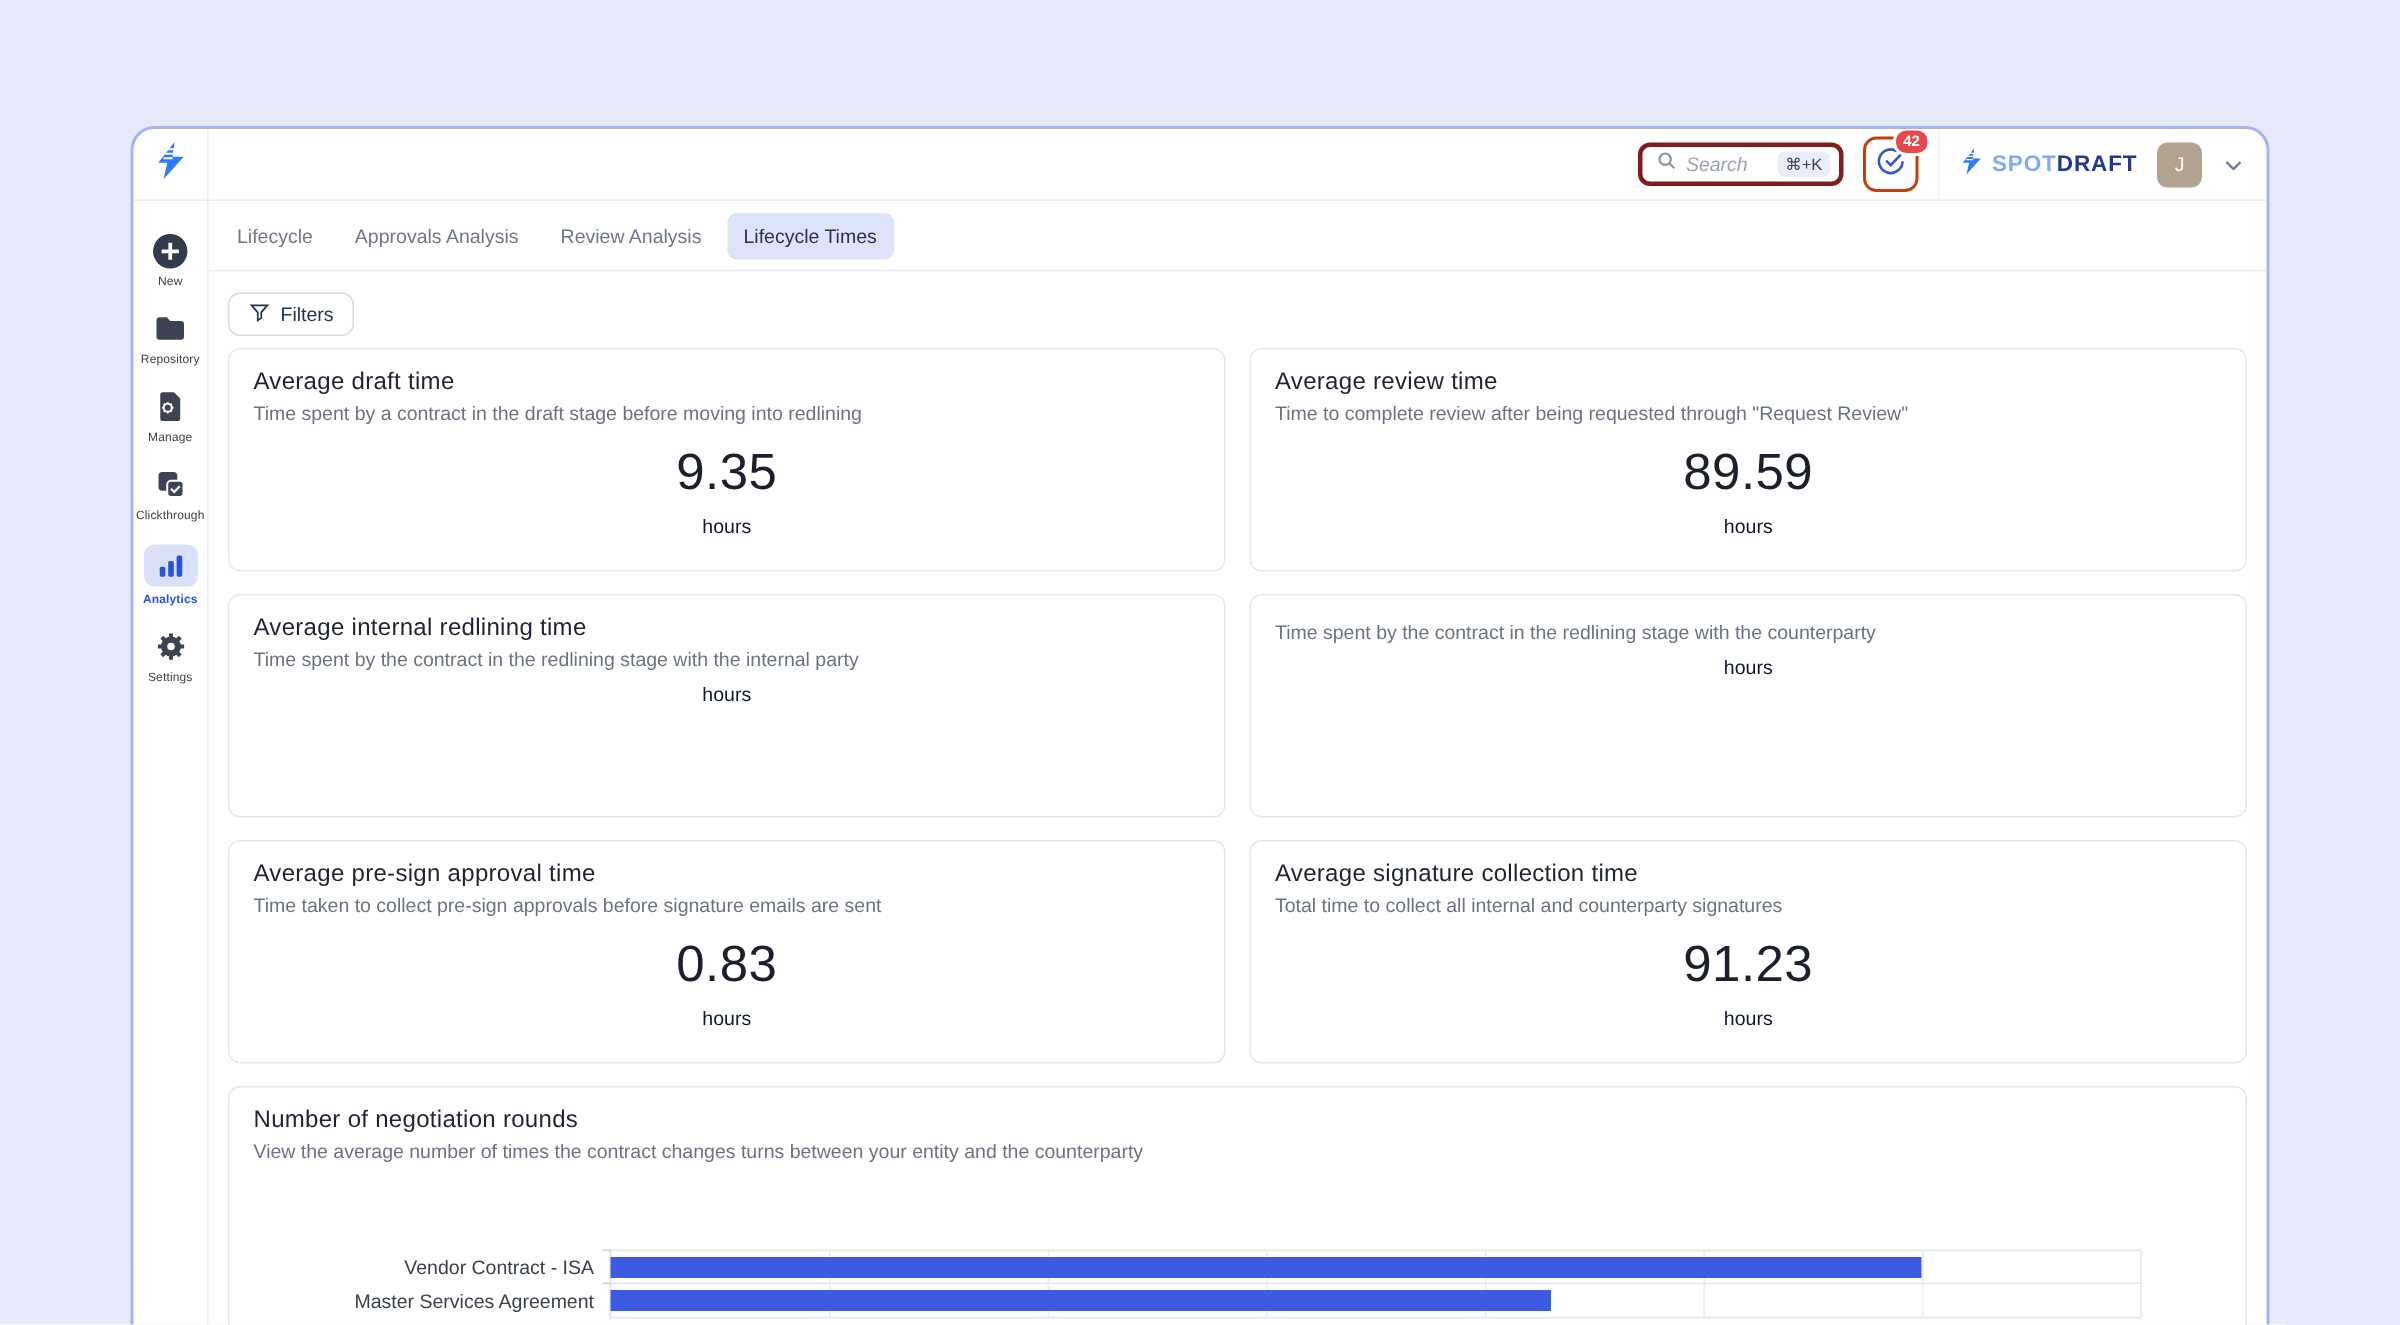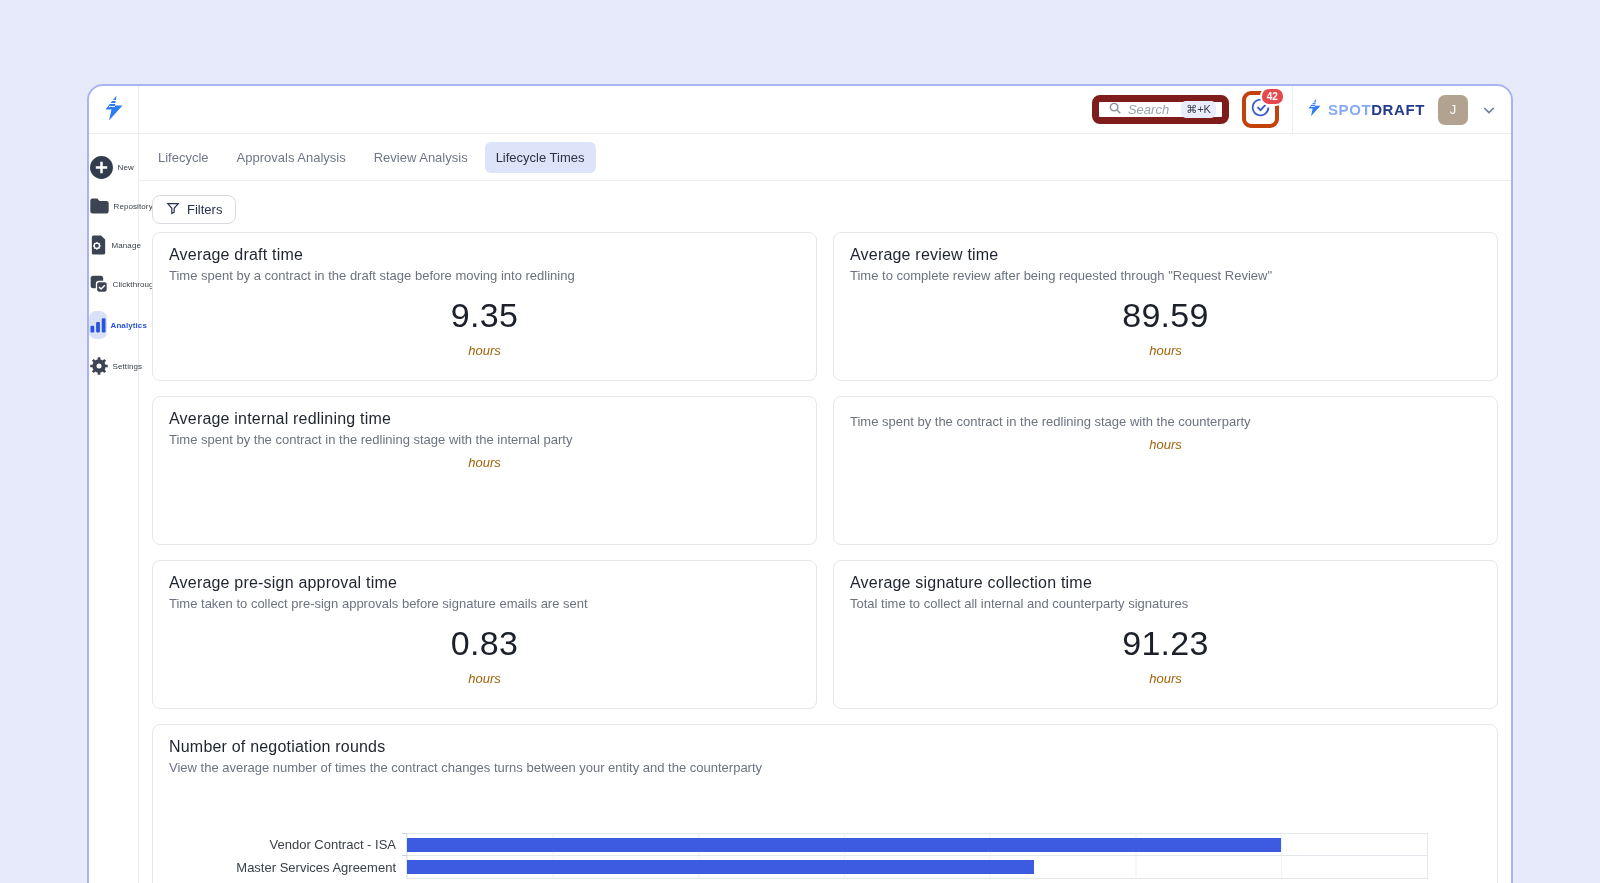--- a/index.html
+++ b/index.html
@@ -31,32 +31,32 @@
     display: flex; align-items: center; justify-content: center;
   }
   .topbar {
     grid-row: 1; grid-column: 2;
     border-bottom: 1px solid #ECEDF1;
     display: flex; align-items: center; justify-content: flex-end;
     gap: 13px; padding-right: 14px;
   }
   .searchbox {
     width: 137px; height: 29px;
-    border: 7px solid #7f1d1d; border-radius: 8px;
+    border: 3px solid #7f1d1d; border-radius: 8px;
     display: flex; align-items: center; gap: 6px;
     padding: 0 6px 0 9px; background: #fff; cursor: text;
   }
   .searchbox .ph { font-size: 13px; font-style: italic; color: #9CA3AF; }
   .searchbox .kbd {
     margin-left: auto; background: #E9EDFB; color: #39414F;
     font-size: 11px; padding: 2px 5px; border-radius: 5px; white-space: nowrap;
   }
   .task-btn {
     position: relative; width: 37px; height: 37px;
-    border: 4px solid #c2410c; border-radius: 9px; background: #fff;
+    border: 2px solid #c2410c; border-radius: 9px; background: #fff;
     display: flex; align-items: center; justify-content: center; cursor: pointer;
   }
   .task-btn .badge {
     position: absolute; top: -8px; right: -10px;
     background: #E5484D; color: #fff; font-size: 10px; font-weight: 700;
     padding: 2px 5px; border-radius: 9px; border: 2px solid #fff;
   }
   .topbar .vdiv { width: 1px; height: 47px; background: #ECEDF1; }
   .brand { display: flex; align-items: center; gap: 5px; }
   .brand .spot  { font-size: 15px; font-weight: 600; letter-spacing: .6px; color: #86A9F4; }
@@ -69,22 +69,22 @@
   .chev { cursor: pointer; display: flex; align-items: center; }
 
   
   .sidebar {
     grid-row: 2; grid-column: 1;
     border-right: 1px solid #ECEDF1;
     display: flex; flex-direction: column; align-items: center;
     padding: 21px 0 26px 0; gap: 15px;
   }
   .side-item {
-    width: 50px; display: flex; flex-direction: row; align-items: center;
-    gap: 4px; cursor: pointer;
+    width: 50px; display: flex; flex-direction: column; align-items: center;
+    gap: 4px; cursor: pointer; justify-content: space-between;
   }
   .side-item .ic { height: 24px; display: flex; align-items: center; justify-content: center; }
   .side-item .lbl { font-size: 8px; color: #3A4149; letter-spacing: .1px; }
   .side-item.active .ic { background: #D9E1F8; border-radius: 7px; width: 36px; height: 28px; }
   .side-item.active .lbl { color: #2952DD; font-weight: 700; }
   .side-spacer { flex: 1; }
 
   
   .main { grid-row: 2; grid-column: 2; display: flex; flex-direction: column; min-width: 0; }
   .tabs {
@@ -108,21 +108,21 @@
   .cards {
     display: grid; grid-template-columns: 1fr 1fr; gap: 15px 16px;
   }
   .card {
     border: 1px solid #E5E7EB; border-radius: 8px; background: #fff;
     padding: 13px 16px; min-height: 149px;
   }
   .card .c-title { font-size: 16px; color: #1F2430; font-weight: 500; letter-spacing: .2px; }
   .card .c-desc  { font-size: 13px; color: #6C7380; margin-top: 4px; }
   .card .c-value { text-align: center; font-size: 34px; color: #1B202B; font-weight: 500; margin-top: 13px; letter-spacing: .3px; }
-  .card .c-unit  { text-align: center; font-size: 13px; color: #a16207; margin-top: 8px; font-style: italic; }
+  .card .c-unit  { text-align: center; font-size: 13px; color: #0f172a; margin-top: 8px; }
 
   .chart-card { grid-column: span 2; min-height: 420px; }
   .chart-area { margin-top: 58px; }
   .chart-row { display: flex; align-items: stretch; height: 23px; }
   .chart-row .r-label {
     width: 237px; flex: none; font-size: 13px; color: #3A4149;
     text-align: center; padding-right: 10px; display: flex;
     align-items: center; justify-content: flex-end; white-space: nowrap;
   }
   .chart-row .r-track {

